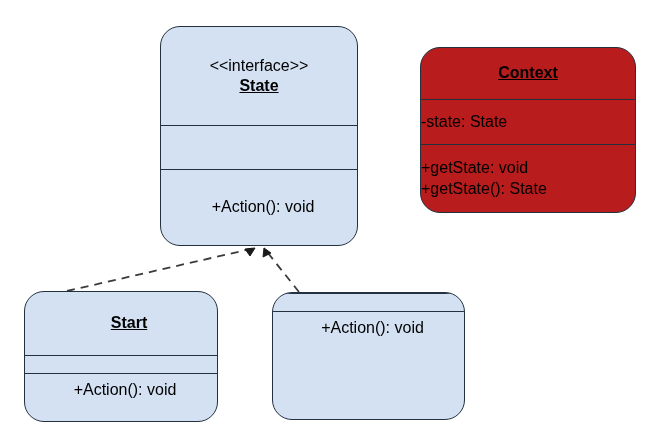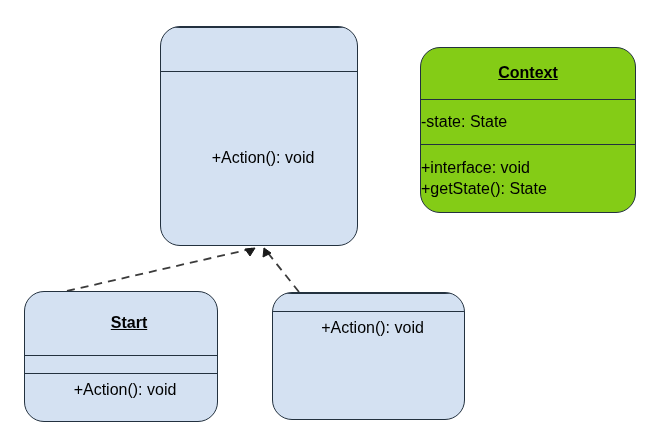--- a/index.html
+++ b/index.html
@@ -31,21 +31,21 @@
     border: 1.6px solid #23313f;
     border-radius: 20px;
     overflow: hidden;
     display: flex;
     flex-direction: column;
   }
   .uml-class.blue {
     background: #d4e1f2;
   }
   .uml-class.pink {
-    background: #84cc16;
+    background: #b91c1c;
   }
   .compartment {
     box-sizing: border-box;
     display: flex;
     flex-direction: column;
     justify-content: center;
   }
   .compartment.divided {
     border-top: 1.6px solid #23313f;
   }
@@ -90,35 +90,39 @@
       <line x1="67" y1="291" x2="255" y2="248" stroke="#3b3b3b" stroke-width="1.8" stroke-dasharray="8,6"></line>
       <polygon points="255,248 245,249 250,256" fill="#1a1a1a" stroke="#1a1a1a" stroke-width="1"></polygon>
     </g>
     <g>
       <line x1="299" y1="292" x2="264" y2="248" stroke="#3b3b3b" stroke-width="1.8" stroke-dasharray="8,6"></line>
       <polygon points="264,248 263,257 271,253" fill="#1a1a1a" stroke="#1a1a1a" stroke-width="1"></polygon>
     </g>
   </svg>
 
   <div class="uml-class blue" style="left:160px; top:26px; width:198px; height:220px;">
+    <div class="compartment header" style="height:98px;">
+      <div class="uml-text stereotype">&lt;&lt;interface&gt;&gt;</div>
+      <div class="uml-text classname">State</div>
+    </div>
     <div class="compartment divided members" style="height:44px;"></div>
     <div class="compartment divided members centered" style="flex:1;">
       <span class="uml-text">+Action(): void</span>
     </div>
   </div>
 
   <div class="uml-class pink" style="left:420px; top:47px; width:216px; height:166px;">
     <div class="compartment header" style="height:51px;">
       <div class="uml-text classname">Context</div>
     </div>
     <div class="compartment divided members" style="height:45px;">
       <span class="uml-text">-state: State</span>
     </div>
     <div class="compartment divided members" style="flex:1;">
-      <span class="uml-text">+interface: void</span>
+      <span class="uml-text">+getState: void</span>
       <span class="uml-text">+getState(): State</span>
     </div>
   </div>
 
   <div class="uml-class blue" style="left:24px; top:291px; width:194px; height:131px;">
     <div class="compartment header" style="height:63px;padding-left:16px;">
       <div class="uml-text classname">Start</div>
     </div>
     <div class="compartment divided members" style="height:18px;"></div>
     <div class="compartment divided members centered" style="flex:1; justify-content:flex-start; padding-top:6px;">

